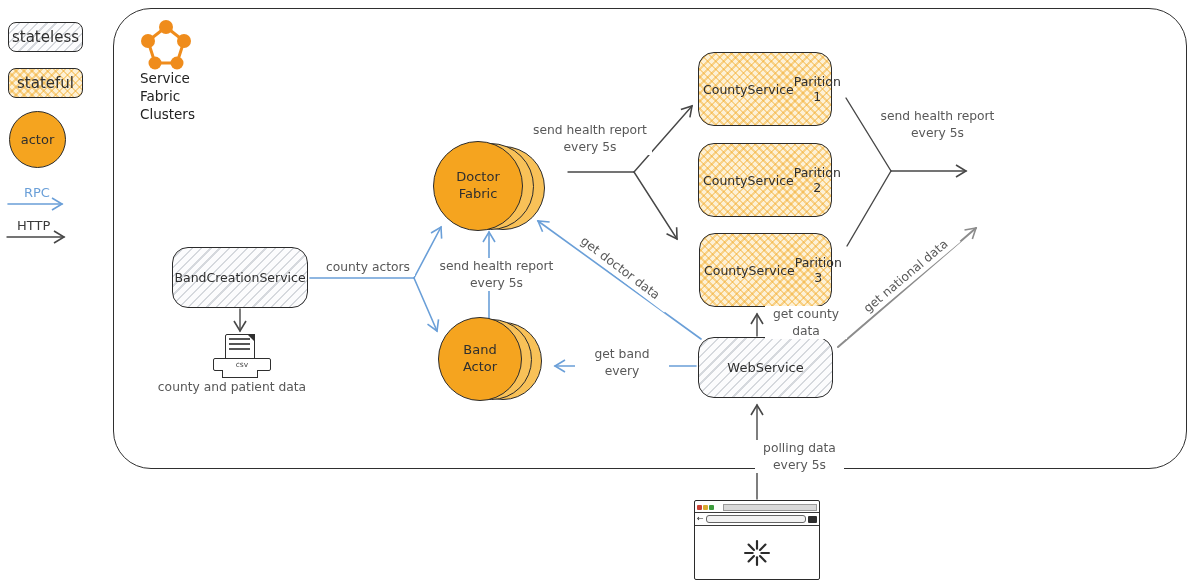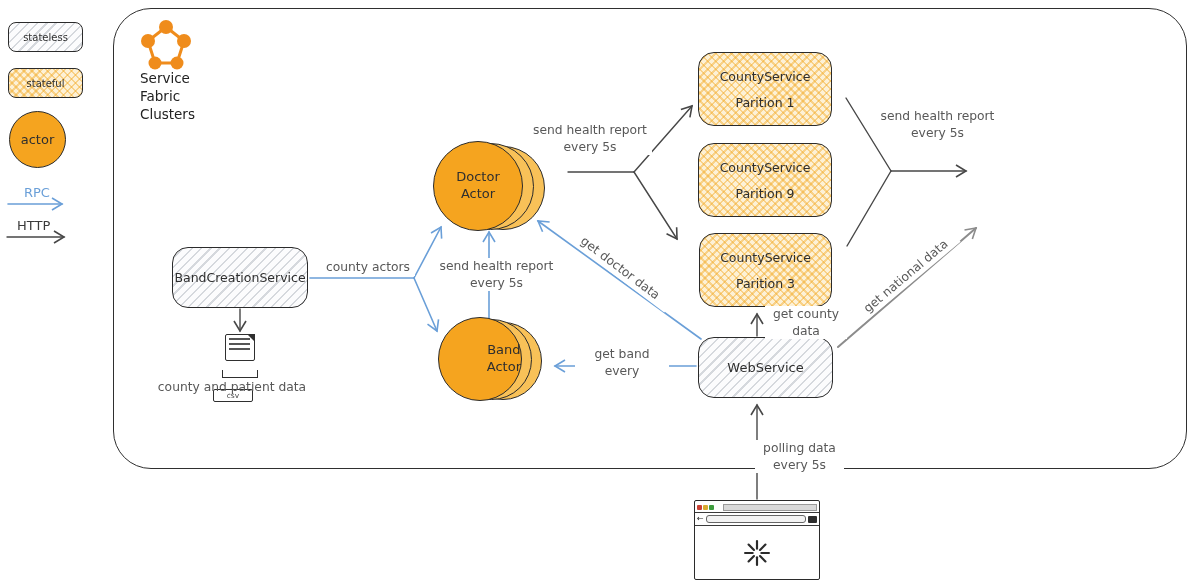--- a/index.html
+++ b/index.html
@@ -10,36 +10,36 @@
   .box{position:absolute;border:1.7px solid #2b2b2b;border-radius:16px;
        display:flex;align-items:center;justify-content:center;text-align:center;
        font-size:12.5px;color:#2f2f2f;box-sizing:border-box;z-index:2;}
   .stateless-fill{background:repeating-linear-gradient(135deg,
         rgba(125,135,148,.30) 0px, rgba(125,135,148,.30) 1.6px,
         transparent 1.6px, transparent 6.5px) #fcfcfd;}
   .stateful-fill{background:
         repeating-linear-gradient(45deg, rgba(242,166,29,.42) 0 1.8px, transparent 1.8px 5.6px),
         repeating-linear-gradient(135deg, rgba(242,166,29,.42) 0 1.8px, transparent 1.8px 5.6px)
         #fdf1d6;}
-  .county{flex-direction:column;justify-content:space-around;padding:10px 4px;}
+  .county{justify-content:space-around;padding:10px 4px;}
   .disc{position:absolute;border-radius:50%;border:1.7px solid #2b2b2b;box-sizing:border-box;}
   .disc.back{background:var(--orange-light);}
   .disc.front{background:var(--orange);display:flex;align-items:center;justify-content:center;
               text-align:center;font-size:13px;white-space:pre-line;line-height:1.3;}
   .stack{position:absolute;z-index:2;}
   
   .pre{white-space:pre-line;}
   .elabel{position:absolute;z-index:3;font-size:12.3px;line-height:1.35;color:#585858;
           text-align:center;white-space:pre-line;background:#fff;padding:0 2px;}
   .rot{transform-origin:center center;}
   .cluster-title{position:absolute;left:140px;top:70px;width:80px;font-size:13.5px;
                  line-height:1.32;color:#222;white-space:pre-line;z-index:2;}
   
   .legend-box{position:absolute;border:1.6px solid #2b2b2b;border-radius:8px;width:75px;height:30px;
-              display:flex;align-items:center;justify-content:center;font-size:10px;box-sizing:border-box;}
+              display:flex;align-items:center;justify-content:center;font-size:15px;box-sizing:border-box;}
   .legend-actor{position:absolute;left:9px;top:111px;width:57px;height:57px;border-radius:50%;
                 border:1.7px solid #2b2b2b;background:var(--orange);display:flex;align-items:center;
                 justify-content:center;font-size:13px;box-sizing:border-box;}
   .legend-rpc{position:absolute;left:24px;top:185px;font-size:13px;color:var(--blue);}
   .legend-http{position:absolute;left:17px;top:218px;font-size:13px;color:#3a3a3a;}
   
   .cluster{position:absolute;left:113px;top:8px;width:1074px;height:461px;border:1.7px solid #2f2f2f;
            border-radius:38px;box-sizing:border-box;z-index:1;}
   
   svg.overlay{position:absolute;left:0;top:0;z-index:2;}
@@ -51,24 +51,24 @@
   .mh-b{stroke:var(--blue);}
   .mh-d{stroke:#474747;}
   .mh-g{stroke:var(--gray);}
   
   .csv{position:absolute;left:213px;top:334px;width:54px;height:46px;z-index:2;}
   .csv .page{position:absolute;left:12px;top:0;width:30px;height:27px;background:#fff;
              border:1.6px solid #2f2f2f;border-radius:2px;box-sizing:border-box;}
   .csv .fold{position:absolute;right:-1px;top:-1px;width:0;height:0;
              border-left:8px solid transparent;border-top:8px solid #2f2f2f;}
   .csv .tl{height:2px;background:#555;margin:3px 4px 0 3px;}
-  .csv .ribbon{position:absolute;left:0;top:24px;width:40px;height:13px;background:#fff;
+  .csv .ribbon{position:absolute;left:0;top:24px;width:58px;height:13px;background:#fff;
                border:1.6px solid #2f2f2f;border-radius:2px;box-sizing:border-box;
                display:flex;align-items:center;justify-content:center;
-               font-size:7.5px;color:#4a4a4a;margin-top:31px;}
+               font-size:7.5px;color:#4a4a4a;}
   .csv .base{position:absolute;left:9px;top:36px;width:36px;height:8px;background:#fff;
              border:1.6px solid #2f2f2f;border-top:none;box-sizing:border-box;}
   
   .browser{position:absolute;left:694px;top:500px;width:126px;height:80px;background:#fff;
            border:1.7px solid #2b2b2b;border-radius:2px;box-sizing:border-box;z-index:2;
            display:flex;flex-direction:column;}
   .browser .titlebar{height:10px;display:flex;align-items:center;padding:1px 2px 0 2px;gap:0;}
   .dot{width:5px;height:5px;border-radius:1px;margin-right:1px;}
   .browser .tabbar{flex:1;height:5px;background:#d9d9d9;border:1px solid #9a9a9a;margin-left:8px;}
   .browser .addr{height:12px;border-top:1.3px solid #3a3a3a;border-bottom:1.3px solid #3a3a3a;
@@ -156,41 +156,41 @@
   <div class="box stateless-fill" style="left:698px;top:337px;width:135px;height:61px;font-size:13px;">
     <span>WebService</span>
   </div>
 
   <div class="box stateful-fill county" style="left:698px;top:52px;width:134px;height:74px;">
     <span>CountyService</span>
     <span>Parition 1</span>
   </div>
   <div class="box stateful-fill county" style="left:698px;top:143px;width:134px;height:74px;">
     <span>CountyService</span>
-    <span>Parition 9</span>
+    <span>Parition 2</span>
   </div>
   <div class="box stateful-fill county" style="left:699px;top:233px;width:133px;height:74px;">
     <span>CountyService</span>
     <span>Parition 3</span>
   </div>
 
 
   <div class="stack" style="left:433px;top:141px;width:120px;height:92px;">
     <div class="disc back" style="left:28px;top:5px;width:84px;height:84px;"></div>
     <div class="disc back" style="left:14px;top:2px;width:87px;height:87px;"></div>
     <div class="disc front" style="left:0;top:0;width:90px;height:90px;">
       <span class="pre">Doctor
-Actor</span>
+Fabric</span>
     </div>
   </div>
 
   <div class="stack" style="left:438px;top:317px;width:114px;height:86px;">
     <div class="disc back" style="left:26px;top:5px;width:78px;height:78px;"></div>
     <div class="disc back" style="left:13px;top:2px;width:81px;height:81px;"></div>
-    <div class="disc front" style="left:0;top:0;width:84px;height:84px;justify-content:flex-end;">
+    <div class="disc front" style="left:0;top:0;width:84px;height:84px;">
       <span class="pre">Band
 Actor</span>
     </div>
   </div>
 
   <div class="csv">
     <div class="page">
       <div class="fold"></div>
       <div class="tl"></div>
       <div class="tl"></div>

